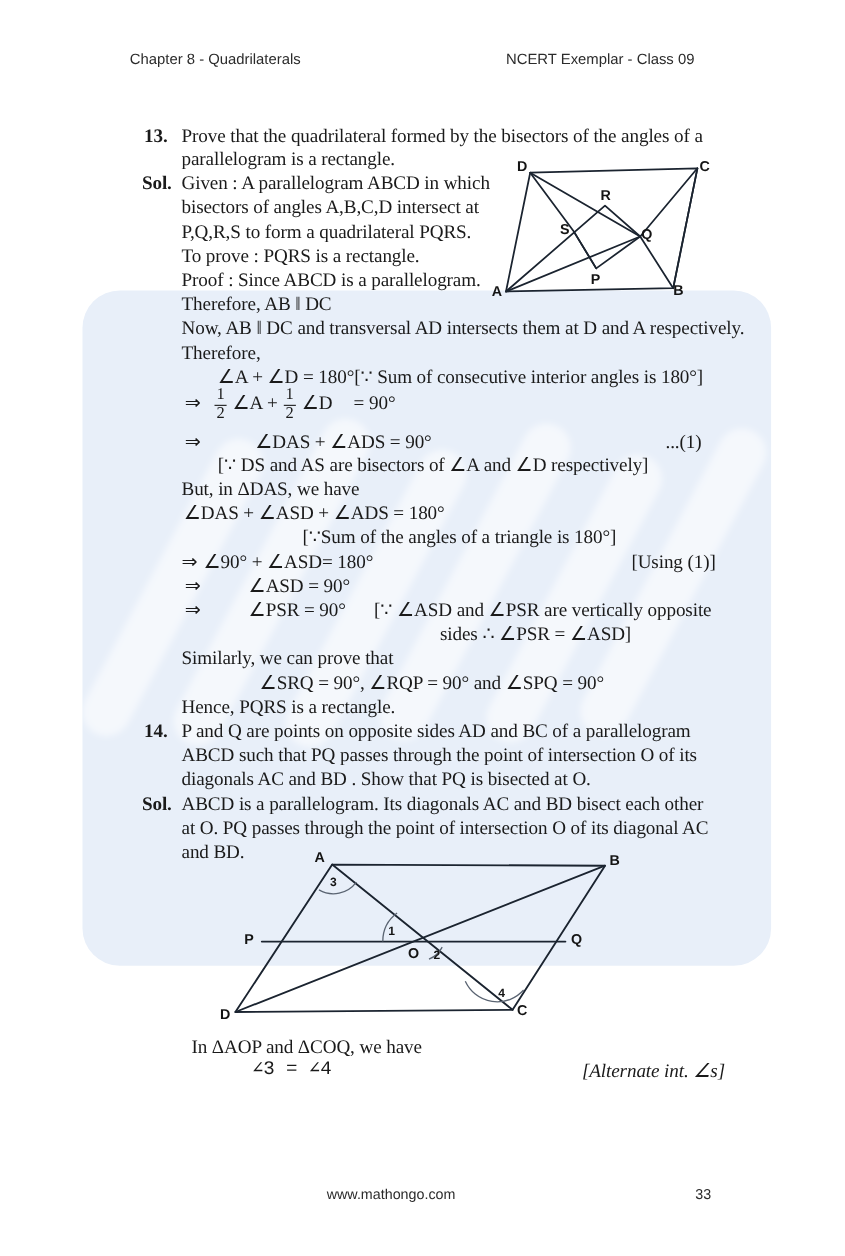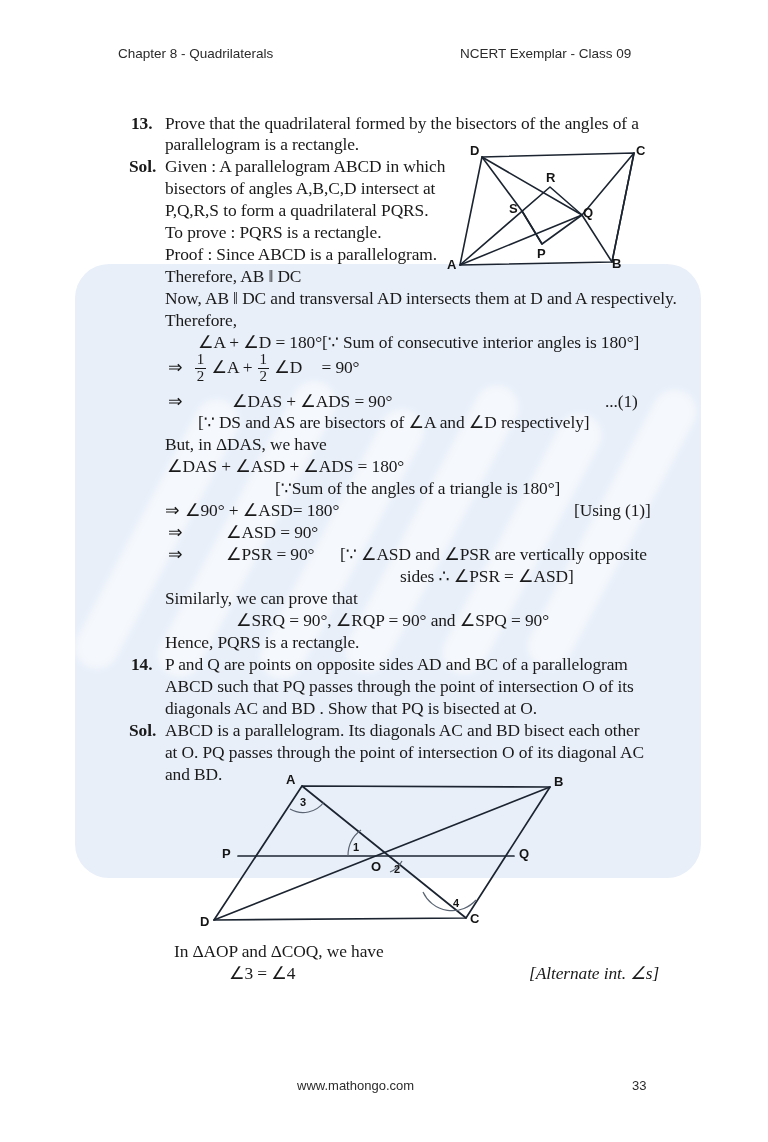--- a/index.html
+++ b/index.html
@@ -279,21 +279,21 @@
     <div class="line" style="left:165px; top:653px;">P and Q are points on opposite sides AD and BC of a parallelogram</div>
     <div class="line" style="left:165px; top:675px;">ABCD such that PQ passes through the point of intersection O of its</div>
     <div class="line" style="left:165px; top:697px;">diagonals AC and BD . Show that PQ is bisected at O.</div>
 
     <div class="line" style="left:129px; top:719px; font-weight:bold;">Sol.</div>
     <div class="line" style="left:165px; top:719px;">ABCD is a parallelogram. Its diagonals AC and BD bisect each other</div>
     <div class="line" style="left:165px; top:741px;">at O. PQ passes through the point of intersection O of its diagonal AC</div>
     <div class="line" style="left:165px; top:763px;">and BD.</div>
 
     <div class="line" style="left:174px; top:940px;">In ΔAOP and ΔCOQ, we have</div>
-    <div class="line" style="left:229px; top:962px;">∠3 = ∠4</div>
+    <div class="line" style="left:229px; top:962px;font-family:Liberation Mono, monospace;">∠3 = ∠4</div>
     <div class="line ital" style="left:529px; top:962px;">[Alternate int. ∠s]</div>
 
   </div>
 
   <div class="ftr">
     <div class="ftr-url">www.mathongo.com</div>
     <div class="ftr-page">33</div>
   </div>
 
 </div>

